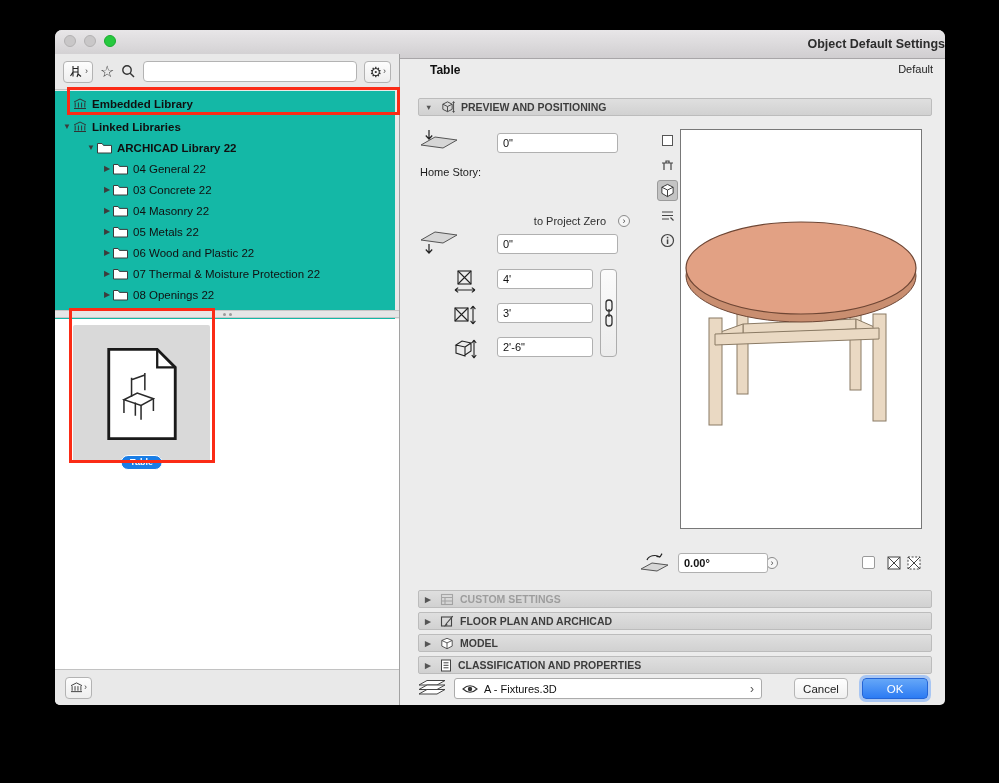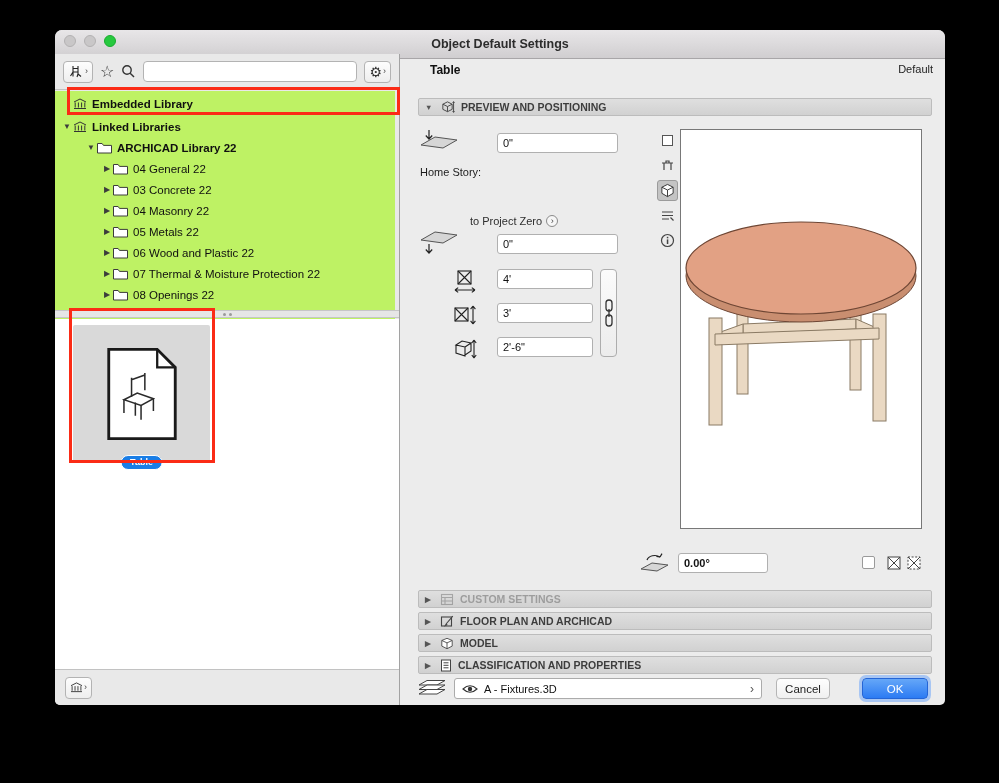--- a/index.html
+++ b/index.html
@@ -2,40 +2,40 @@
 <html><head>
 <meta charset="utf-8">
 <style>
   *{margin:0;padding:0;box-sizing:border-box}
   html,body{background:#000;font-family:"Liberation Sans",sans-serif}
   .stage{position:relative;width:999px;height:783px;background:#000;overflow:hidden}
   .dialog{position:absolute;left:55px;top:30px;width:890px;height:675px;background:#ececec;
           border-radius:7px 7px 5px 5px;box-shadow:0 18px 45px rgba(0,0,0,.75);overflow:hidden}
   
   .titlebar{position:relative;height:29px;background:linear-gradient(#e8e6e8,#d0ced0);
-            border-bottom:1px solid #a8a6a8;display:flex;align-items:center;justify-content:center}
+            border-bottom:1px solid #a8a6a8;display:flex;align-items:center;justify-content:flex-end}
   .title{font-size:12.5px;font-weight:700;color:#2c2c2c}
   .lights{position:absolute;left:9px;top:5px;display:flex;gap:8px}
   .light{width:12px;height:12px;border-radius:50%}
   .light.gray{background:#c9c7c8;border:1px solid #b3b1b2}
   .light.green{background:#27c93f;border:1px solid #1aab2f}
   .content{position:absolute;top:24px;left:0;right:0;bottom:0}
   
   .left-panel{position:absolute;left:0;top:0;bottom:0;width:345px;background:#e9e9e9;border-right:1px solid #a2a2a2}
   .lp-toolbar{position:absolute;top:0;left:0;right:0;height:36px;display:flex;align-items:center;
               padding:0 8px;gap:7px;border-bottom:1px solid #c2c2c2}
   .tool-btn{height:22px;border:1px solid #b3b3b3;border-radius:4px;background:linear-gradient(#fdfdfd,#eee);
             display:flex;align-items:center;justify-content:center;gap:1px;padding:0 4px;color:#333}
   .tool-btn .mini-chev{font-size:9px;color:#444;line-height:1}
   .plain-ico{display:flex;align-items:center;justify-content:center;color:#333}
   .star-glyph{font-size:16px;color:#333}
   .gear-glyph{font-size:14px;color:#333}
   .search-input{flex:1;height:21px;border:1px solid #b3b3b3;border-radius:4px;background:#fff;
                 font-size:11px;padding:0 6px;font-family:inherit}
-  .lp-tree{position:absolute;top:37px;left:0;right:4px;height:243px;background:#bef264;overflow:hidden}
+  .lp-tree{position:absolute;top:37px;left:0;right:4px;height:243px;background:#14b8a6;overflow:hidden}
   .tree-row{display:flex;align-items:center;height:21px;font-size:11.5px;color:#101010;white-space:nowrap;cursor:default}
   .tree-row.first{height:25px}
   .tree-row .tri{width:12px;font-size:8px;color:#3c3c3c;text-align:center;flex:0 0 auto}
   .tree-ico{display:flex;align-items:center;margin-right:5px;flex:0 0 auto}
   .lbl-bold{font-weight:700}
   .splitter{position:absolute;top:256px;left:0;right:0;height:8px;background:#e6e6e6;
             border-top:1px solid #c6c6c6;border-bottom:1px solid #c6c6c6;display:flex;align-items:center;justify-content:center;gap:3px}
   .splitter i{width:3px;height:3px;border-radius:50%;background:#9a9a9a}
   .lp-thumbs{position:absolute;top:265px;left:0;right:0;bottom:36px;background:#fff}
   .thumb-tile{position:absolute;left:18px;top:6px;width:137px;height:137px;background:#d9d9d9;border-radius:2px;
@@ -55,37 +55,37 @@
   .secbar.disabled{color:#9d9d9d}
   .secbar.disabled svg{opacity:.45}
   .field{position:absolute;height:20px;border:1px solid #b0b0b0;border-radius:3px;background:#fff;
          font-size:11px;padding:0 5px;color:#111;font-family:inherit}
   .lab{position:absolute;font-size:11px;color:#1c1c1c}
   .combo{position:absolute;left:10px;top:130px;width:198px;height:20px;background:#fff;border:1px solid #b0b0b0;
          border-radius:3px;display:flex;align-items:center;overflow:hidden}
   .combo-text{flex:1;font-size:11px;padding-left:6px;color:#111;white-space:nowrap}
   .combo-stepper{width:17px;align-self:stretch;background:linear-gradient(#6cabf9,#2e7cf3);color:#fff;
                  display:flex;flex-direction:column;align-items:center;justify-content:center;font-size:6.5px;line-height:6px;border-radius:0 2px 2px 0}
-  .quietlink{position:absolute;font-size:11px;color:#2e2e2e;display:flex;align-items:center;gap:4px;justify-content:flex-start}
+  .quietlink{position:absolute;font-size:11px;color:#2e2e2e;display:flex;align-items:center;gap:12px;justify-content:flex-end}
   .circ{width:12px;height:12px;border:1px solid #8a8a8a;border-radius:50%;display:inline-flex;align-items:center;
         justify-content:center;font-size:9px;color:#444;background:#f6f6f6;line-height:1}
   .dimico{position:absolute;width:26px;height:24px;display:flex;align-items:center;justify-content:center}
   .chainbtn{position:absolute;left:190px;top:215px;width:17px;height:88px;border:1px solid #adadad;border-radius:4px;
             background:linear-gradient(#fbfbfb,#ececec);display:flex;align-items:center;justify-content:center}
   .vstrip{position:absolute;left:245px;top:76px;width:24px;display:flex;flex-direction:column;gap:4px;align-items:center}
   .vicon{width:21px;height:21px;display:flex;align-items:center;justify-content:center;border-radius:3px}
   .vicon.sel{background:#c4c4c4;border:1px solid #9b9b9b}
   .preview{position:absolute;left:270px;top:75px;width:242px;height:400px;background:#fff;border:1px solid #787878}
   .ckbox{position:absolute;width:13px;height:13px;border:1px solid #9a9a9a;border-radius:2px;background:#fff}
   .mirico{position:absolute;width:15px;height:15px;display:flex;align-items:center;justify-content:center}
   .fcombo{position:absolute;left:44px;top:624px;width:308px;height:21px;background:#fff;border:1px solid #ababab;
           border-radius:3px;display:flex;align-items:center;gap:6px;padding:0 7px;font-size:11px;color:#111}
   .fcombo .spacer{flex:1}
   .btn{position:absolute;height:21px;border-radius:4px;font-size:11.5px;display:flex;align-items:center;justify-content:center;cursor:default}
-  .btn-cancel{left:366px;top:624px;width:54px;background:linear-gradient(#fefefe,#f0f0f0);border:1px solid #b5b5b5;color:#222}
+  .btn-cancel{left:384px;top:624px;width:54px;background:linear-gradient(#fefefe,#f0f0f0);border:1px solid #b5b5b5;color:#222}
   .btn-ok{left:452px;top:624px;width:66px;background:linear-gradient(#65a7f8,#2c7bf3);border:1px solid #2465d6;color:#fff;
           box-shadow:0 0 0 3px rgba(100,160,250,.5)}
   
   .anno{position:absolute;border:3px solid #fb2b16;pointer-events:none}
   .anno1{left:67px;top:87px;width:333px;height:28px}
   .anno2{left:69px;top:308px;width:146px;height:155px}
   svg{display:block}
 </style>
 </head>
 <body>

